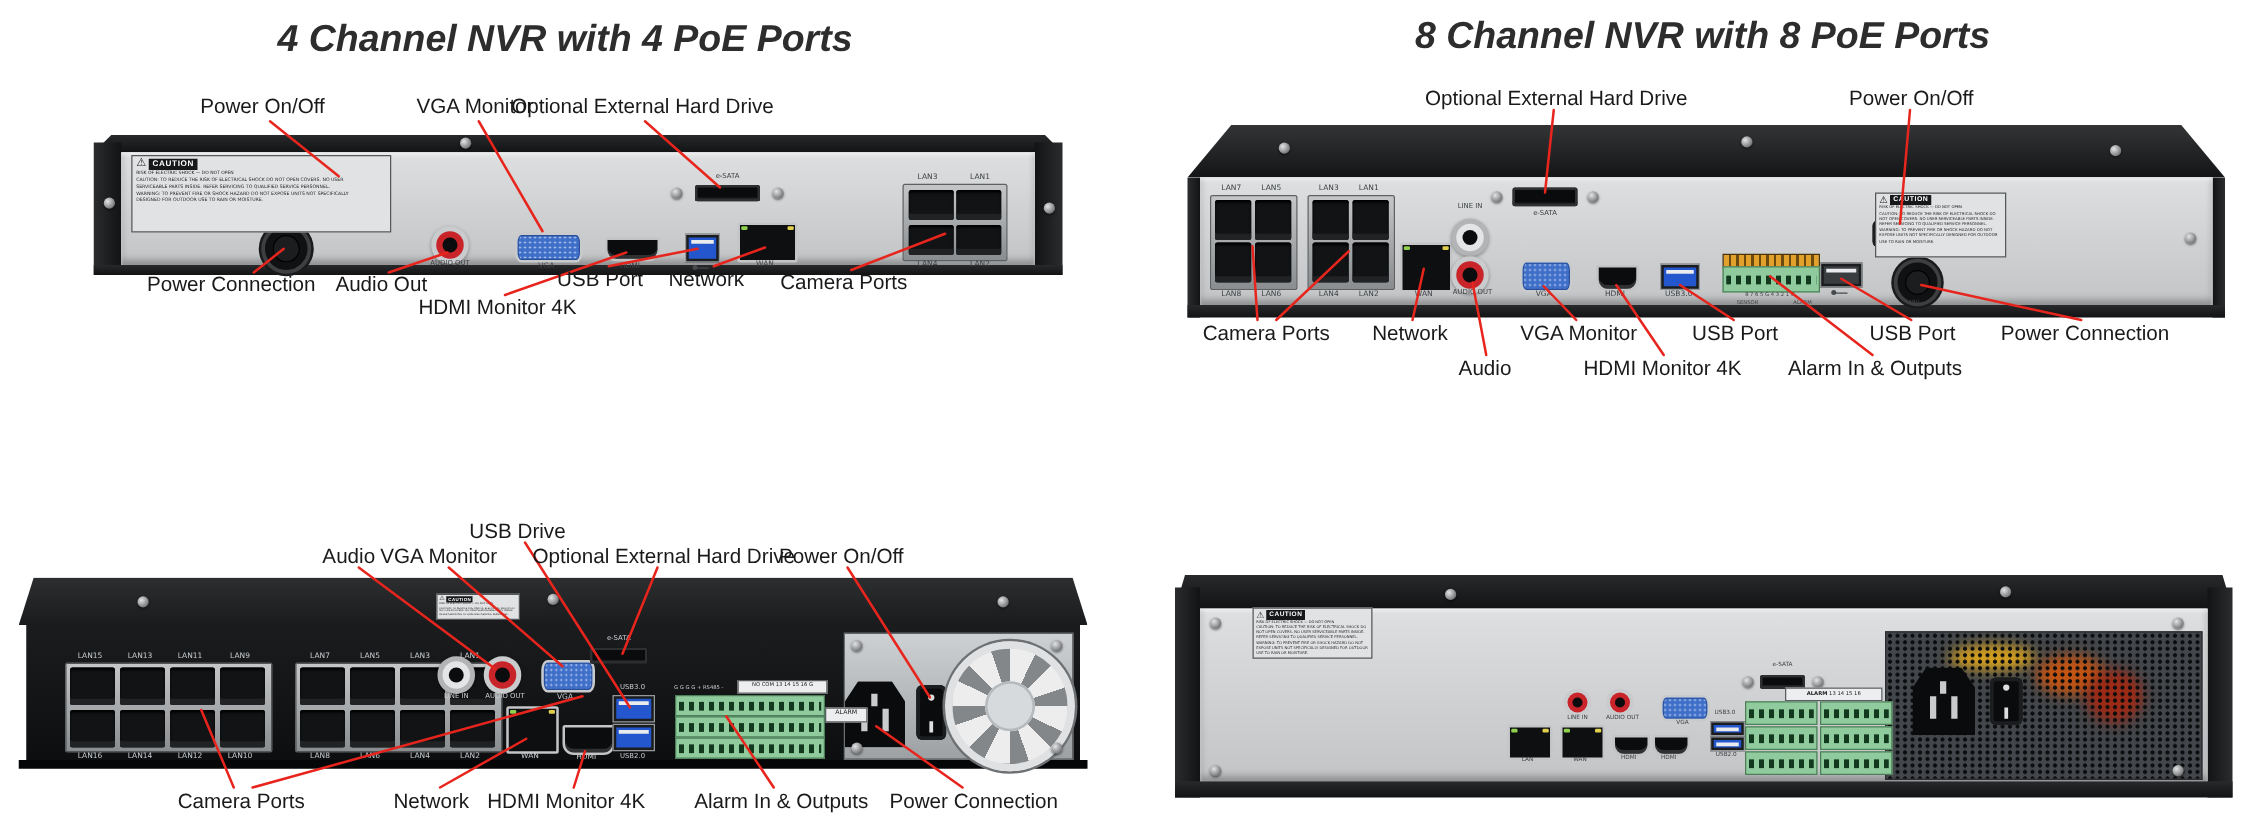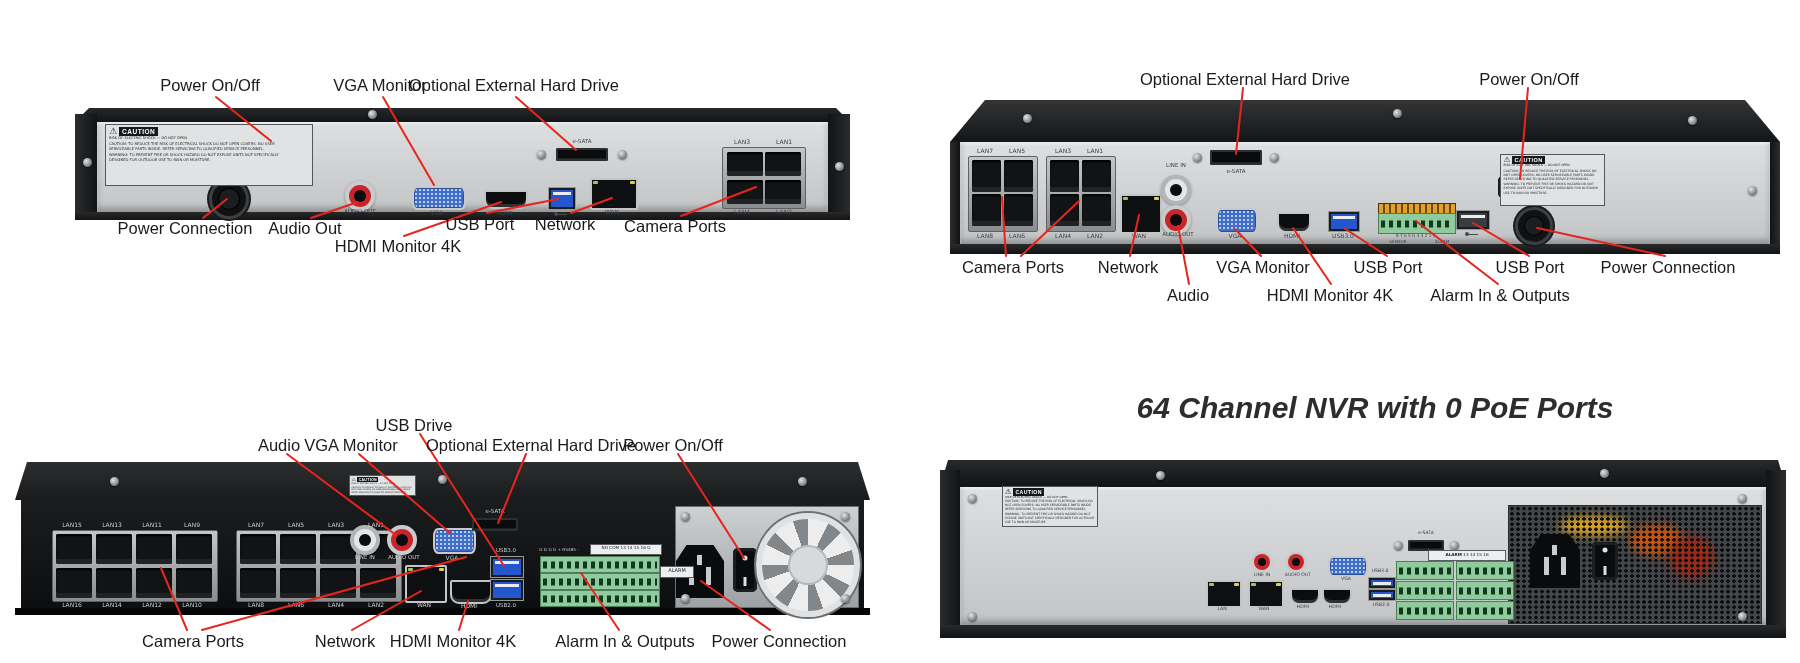--- a/index.html
+++ b/index.html
@@ -393,21 +393,22 @@
     <line x1="526" y1="454" x2="498" y2="523"></line>
     <line x1="678" y1="454" x2="744" y2="558"></line>
     <line x1="187" y1="630" x2="161" y2="568"></line>
     <line x1="202" y1="630" x2="466" y2="557"></line>
     <line x1="352" y1="630" x2="421" y2="591"></line>
     <line x1="459" y1="630" x2="468" y2="601"></line>
     <line x1="619" y1="630" x2="581" y2="573"></line>
     <line x1="770" y1="630" x2="701" y2="581"></line>
   </svg>
 
-  <div class="title" style="left:1375px;top:391px">64 Channel NVR with 0 PoE Ports</div>
+  <div class="title" style="left:452px;top:15px">4 Channel NVR with 4 PoE Ports</div>
+  <div class="title" style="left:1362px;top:12px">8 Channel NVR with 8 PoE Ports</div>
 
   <div class="lbl" style="left:210px;top:76px">Power On/Off</div>
   <div class="lbl" style="left:380px;top:76px">VGA Monitor</div>
   <div class="lbl" style="left:514px;top:76px">Optional External Hard Drive</div>
   <div class="lbl" style="left:185px;top:219px">Power Connection</div>
   <div class="lbl" style="left:305px;top:219px">Audio Out</div>
   <div class="lbl" style="left:398px;top:237px">HDMI Monitor 4K</div>
   <div class="lbl" style="left:480px;top:215px">USB Port</div>
   <div class="lbl" style="left:565px;top:215px">Network</div>
   <div class="lbl" style="left:675px;top:217px">Camera Ports</div>

